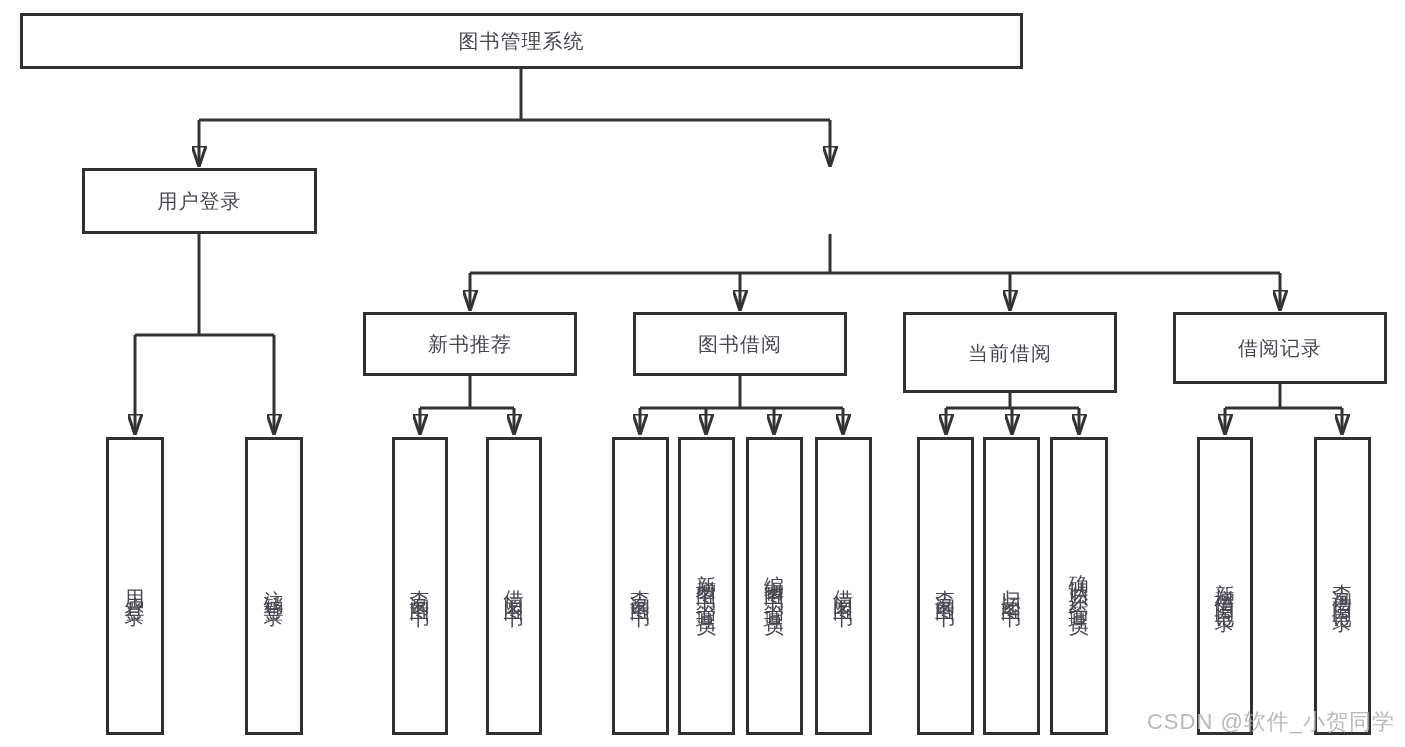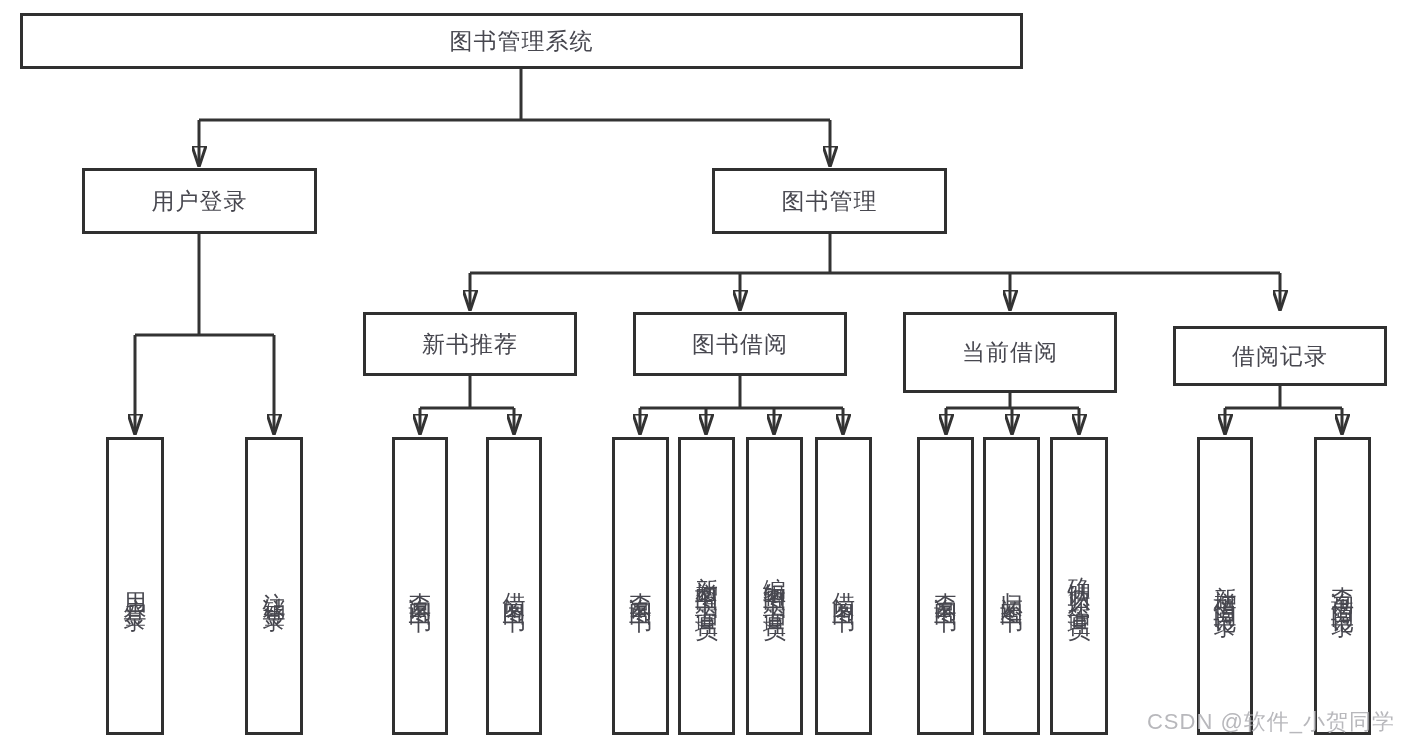--- a/index.html
+++ b/index.html
@@ -29,42 +29,42 @@
   }
   .node {
     position: absolute;
     box-sizing: border-box;
     border: 3px solid #303030;
     background: #ffffff;
     color: #47474f;
     display: flex;
     align-items: center;
     justify-content: center;
-    font-size: 23px;
+    font-size: 20px;
     line-height: 1;
   }
   .node.h span {
     white-space: nowrap;
     letter-spacing: 1px;
   }
   .node.v span {
     writing-mode: vertical-rl;
     text-orientation: mixed;
     letter-spacing: 6px;
     white-space: nowrap;
   }
   
   #n-root      { left: 20px;   top: 13px;  width: 1003px; height: 56px; }
   #n-userlogin { left: 82px;   top: 168px; width: 235px;  height: 66px; }
   #n-bookmgmt  { left: 712px;  top: 168px; width: 235px;  height: 66px; }
 
   #n-newbook   { left: 363px;  top: 312px; width: 214px;  height: 64px; }
   #n-borrow    { left: 633px;  top: 312px; width: 214px;  height: 64px; }
   #n-current   { left: 903px;  top: 312px; width: 214px;  height: 81px; }
-  #n-records   { left: 1173px; top: 326px; width: 214px;  height: 60px; }
+  #n-records   { left: 1173px; top: 312px; width: 214px;  height: 72px; }
 
   .leaf { top: 437px; width: 57px; height: 298px; }
   #n-login      { left: 106px; width: 58px; }
   #n-logout     { left: 245px; width: 58px; }
   #n-nb-query   { left: 392px; width: 56px; }
   #n-nb-borrow  { left: 486px; width: 56px; }
   #n-bb-query   { left: 612px; }
   #n-bb-add     { left: 678px; }
   #n-bb-edit    { left: 746px; }
   #n-bb-borrow  { left: 815px; }
@@ -151,23 +151,20 @@
     </g>
   </svg>
 
   <div class="node h" id="n-root">
     <span>图书管理系统</span>
   </div>
 
   <div class="node h" id="n-userlogin">
     <span>用户登录</span>
   </div>
-  <div class="node h" id="n-bookmgmt">
-    <span>图书管理</span>
-  </div>
 
   <div class="node v leaf" id="n-login">
     <span>用户登录</span>
   </div>
   <div class="node v leaf" id="n-logout">
     <span>注销登录</span>
   </div>
 
   <div class="node h" id="n-newbook">
     <span>新书推荐</span>

